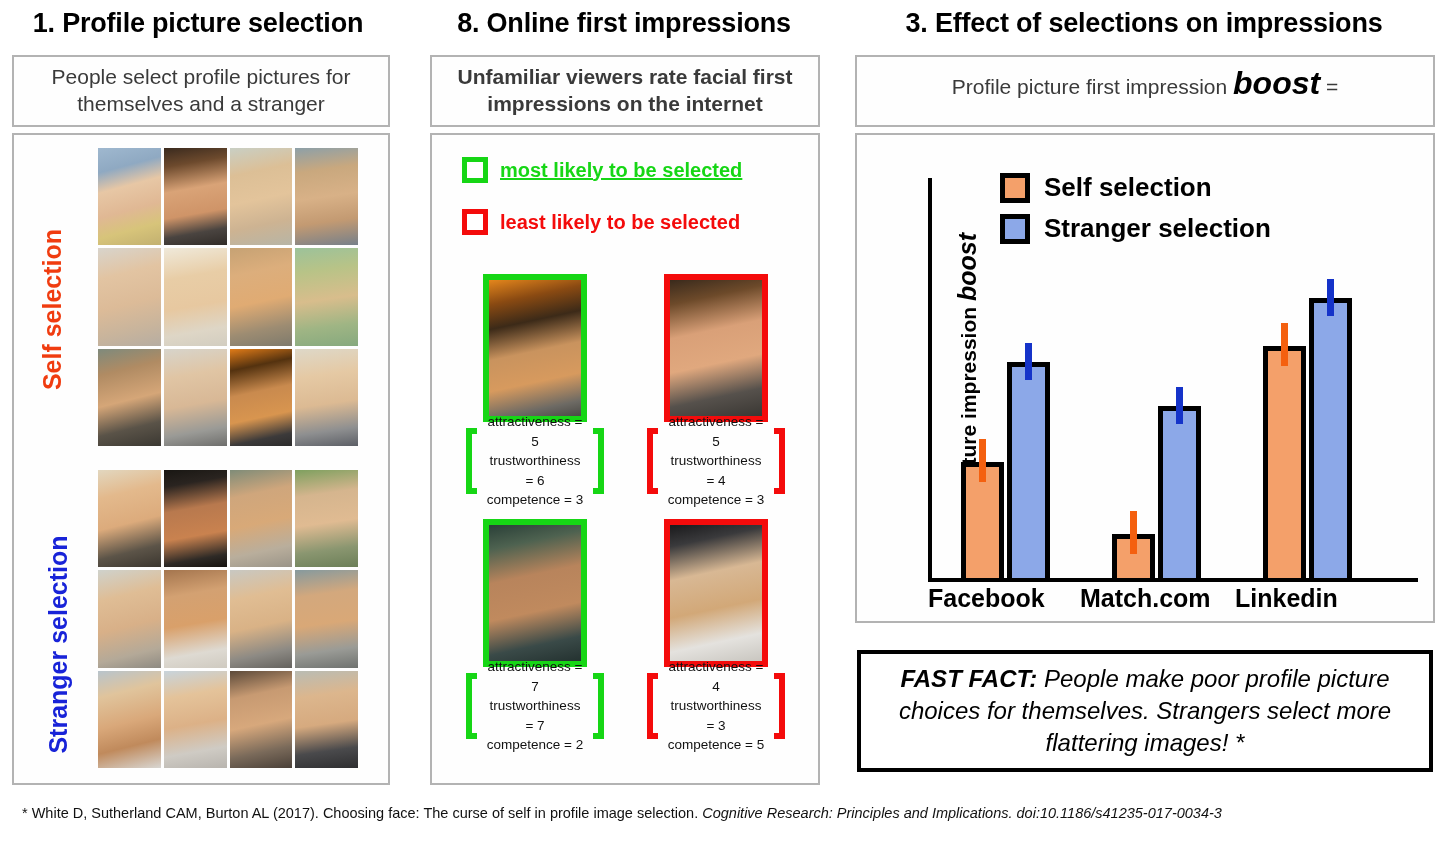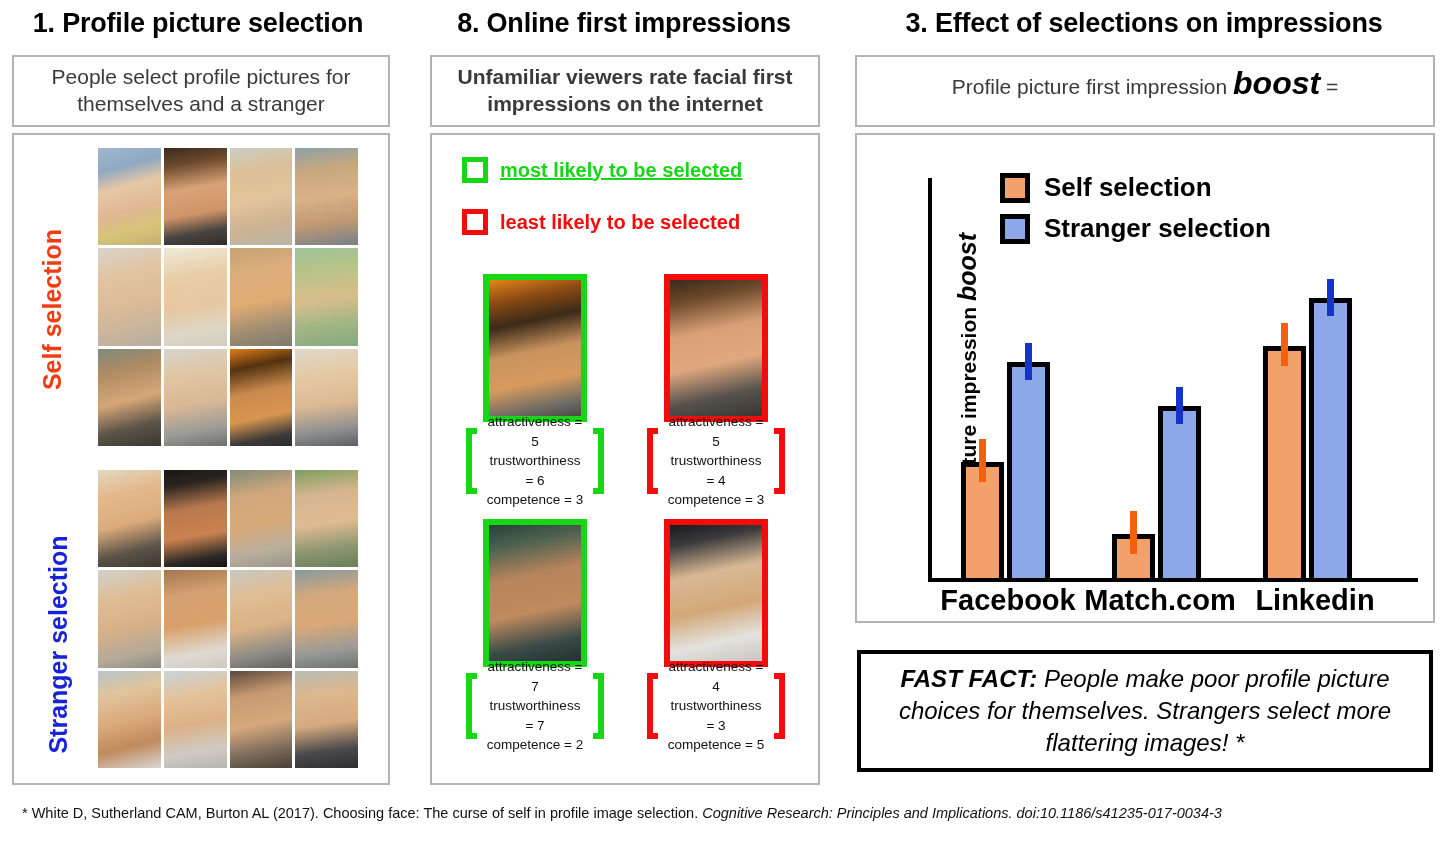--- a/index.html
+++ b/index.html
@@ -131,22 +131,22 @@
     border-bottom: none;
   }
   .bar.self { background: #f4a06a; }
   .bar.stranger { background: #8ca8e8; }
   .errbar { position: absolute; width: 7px; }
   .errbar.self { background: #f4600f; }
   .errbar.stranger { background: #1533c9; }
 
   .x-tick {
     position: absolute;
-    font-size: 29px; font-weight: bold; color: #000;
-    text-align: center; white-space: nowrap;
+    font-size: 25px; font-weight: bold; color: #000;
+    text-align: left; white-space: nowrap;
   }
 
   .chart-legend { position: absolute; }
   .legend-row {
     display: flex; align-items: center; gap: 14px;
     font-size: 26px; font-weight: bold; color: #000;
     margin-bottom: 10px; white-space: nowrap;
   }
   .legend-sw { width: 30px; height: 30px; border: 5px solid #000; flex: none; }
   .legend-sw.self { background: #f4a06a; }

